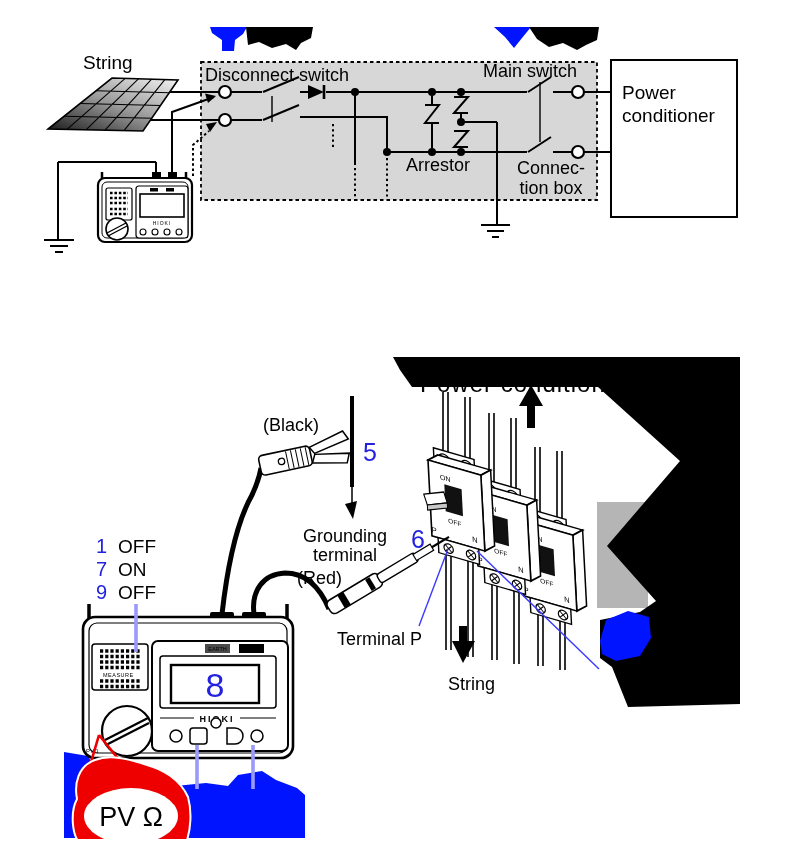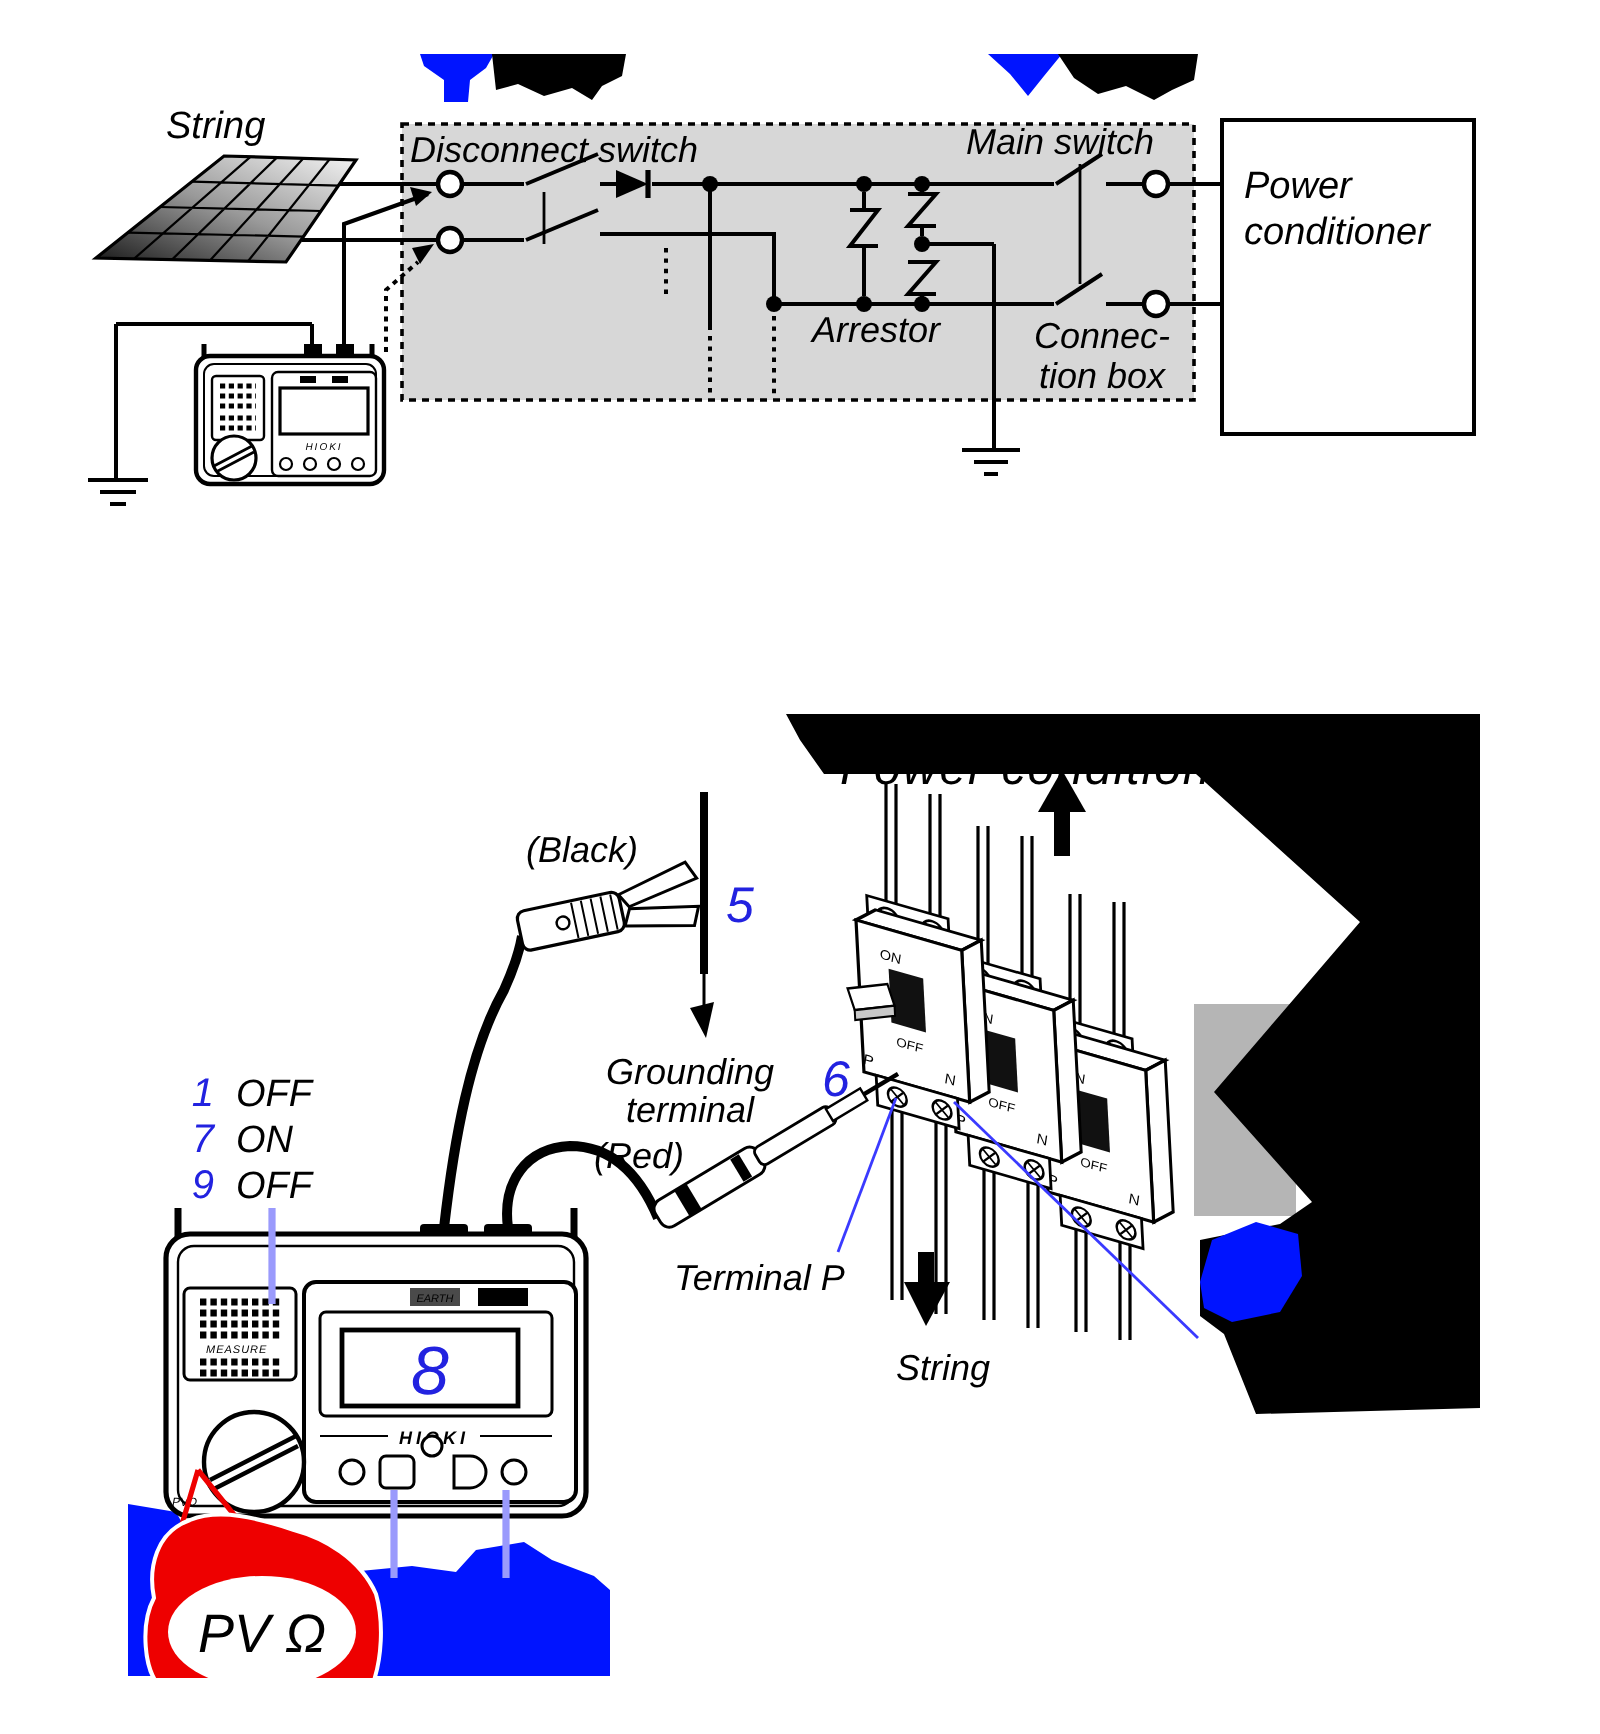--- a/index.html
+++ b/index.html
@@ -1,17 +1,17 @@
 <!DOCTYPE html>
 <html><head>
 <meta charset="utf-8">
 <style>
   html,body{margin:0;padding:0;background:#fff;}
   #stage{position:relative;width:800px;height:839px;background:#fff;overflow:hidden;
-         font-family:"Liberation Sans", sans-serif;font-style:italic;}
+         font-family:"Liberation Sans", sans-serif;}
   svg{position:absolute;left:0;top:0;}
   text{font-family:"Liberation Sans", sans-serif;fill:#000;}
   .lbl{font-size:18px;}
   .lbl19{font-size:19px;}
   .blue-num{fill:#2222e0;}
   .tiny{font-size:7px;}
 </style>
 </head>
 <body>
 

